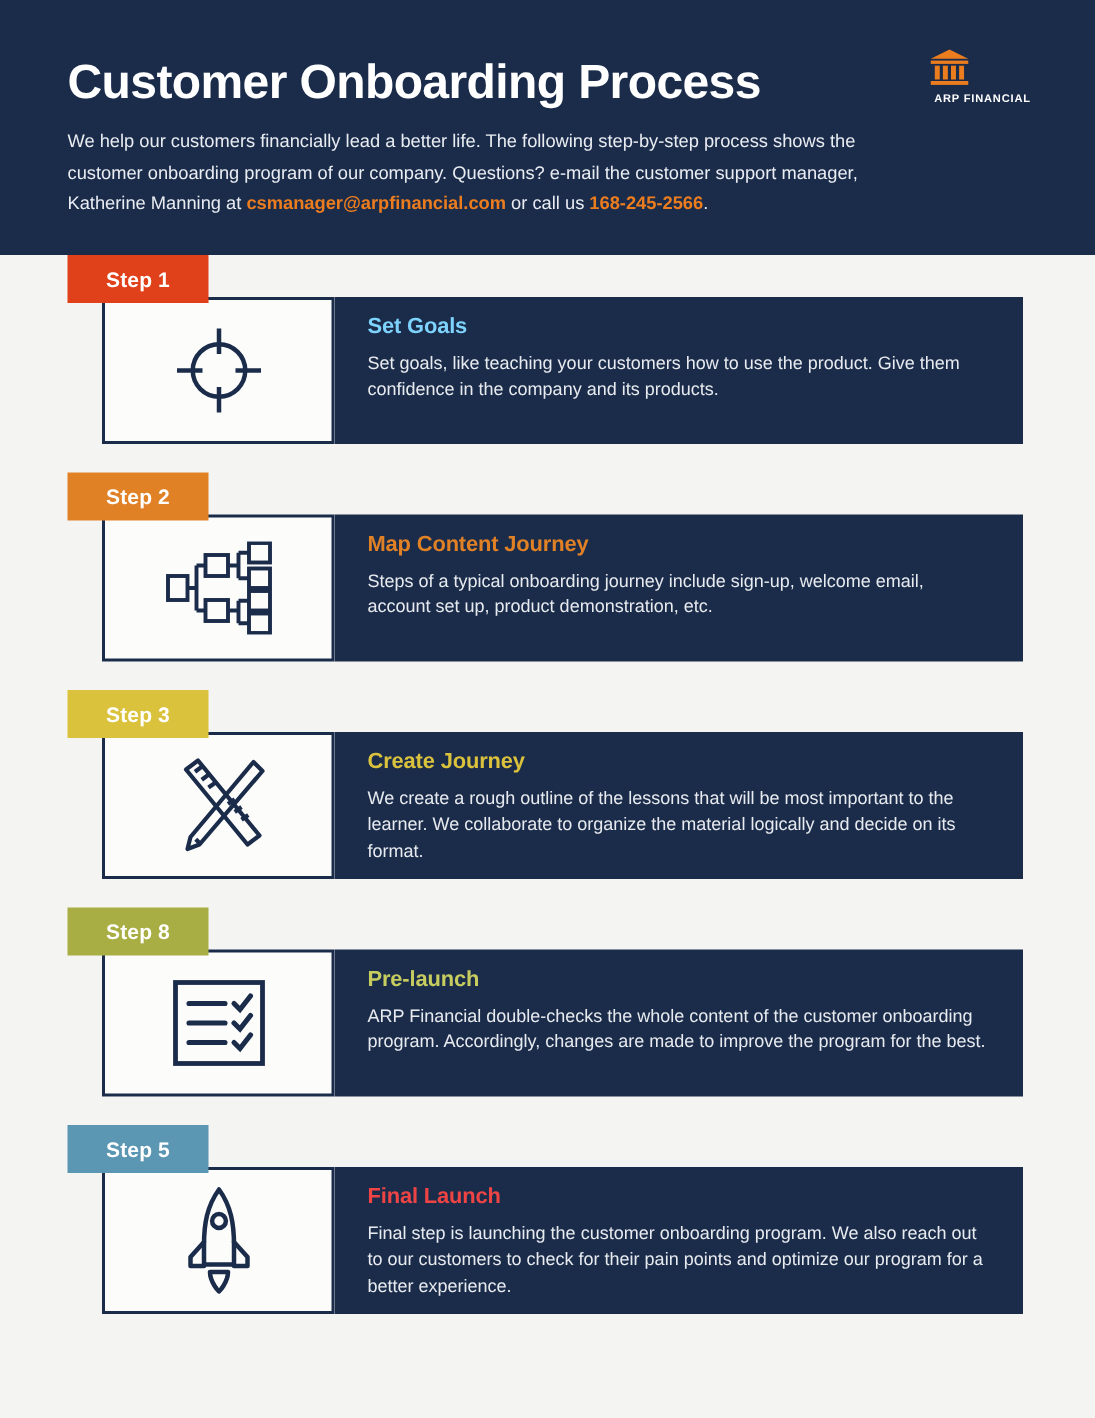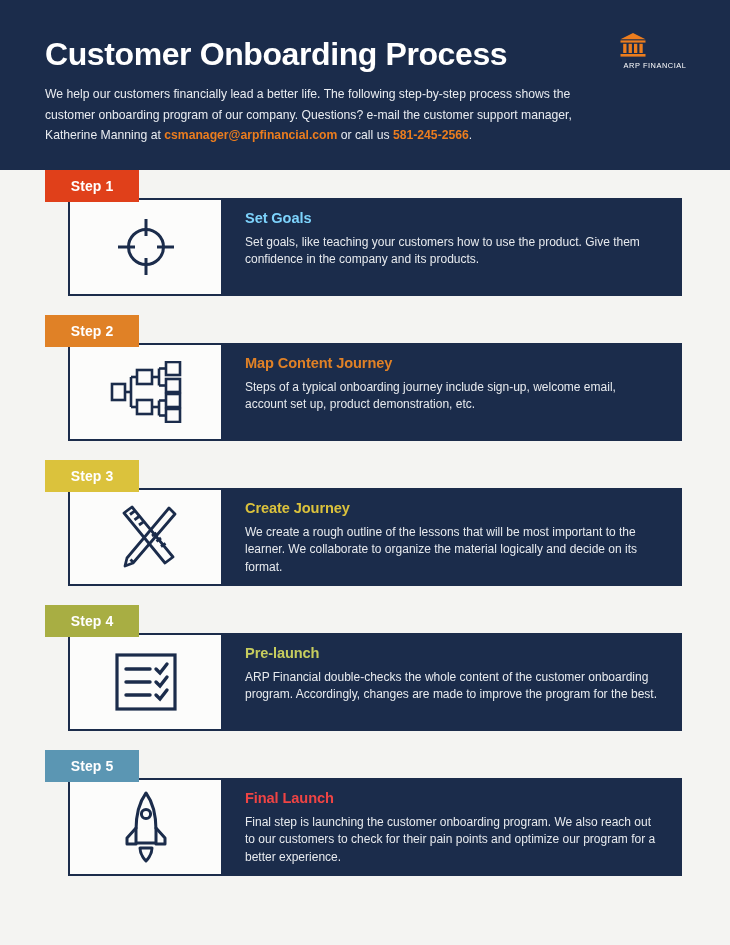--- a/index.html
+++ b/index.html
@@ -25,21 +25,21 @@
     position:absolute; left:45px; top:84px; width:566px;
     font-size:12.2px; line-height:20.5px; color:#e9ecf1;
   }
   .header-sub .hl { color:#ec7d1e; font-weight:bold;margin-top:14px; }
 
   .logo-wrap {
     position:absolute; left:619px; top:32px; width:72px; text-align:center;
   }
   .logo-icon { display:block; margin:0 auto; }
   .logo-text {
-    margin-top:3px; font-size:7.4px; font-weight:normal; color:#ffffff;
+    margin-top:3px; font-size:7.4px; font-weight:bold; color:#ffffff;
     letter-spacing:0.55px;
   }
 
   
   .steps { position:absolute; left:0; top:170px; width:730px; }
 
   .step {
     position:relative;
     height:145px;
   }
@@ -82,21 +82,21 @@
 
   svg { display:block; }
 </style>
 </head>
 <body>
 
 <div class="header">
   <div class="header-title">Customer Onboarding Process</div>
 
   <div class="header-sub">
-    <span>We help our customers financially lead a better life. The following step-by-step process shows the customer onboarding program of our company. Questions? e-mail the customer support manager, Katherine Manning at </span><span class="hl">csmanager@arpfinancial.com</span><span> or call us </span><span class="hl">581-245-2566</span><span>.</span>
+    <span>We help our customers financially lead a better life. The following step-by-step process shows the customer onboarding program of our company. Questions? e-mail the customer support manager, Katherine Manning at </span><span class="hl">csmanager@arpfinancial.com</span><span> or call us </span><span class="hl">168-245-2566</span><span>.</span>
   </div>
 
   <div class="logo-wrap">
     <span class="logo-icon">
       <svg width="28" height="26" viewBox="0 0 28 26">
         <polygon points="14,1 26.5,7.2 1.5,7.2" fill="#ec7d1e"></polygon>
         <rect x="1.5" y="8.4" width="25" height="2.2" fill="#ec7d1e"></rect>
         <rect x="4.2" y="11.8" width="3.3" height="9.2" fill="#ec7d1e"></rect>
         <rect x="9.6" y="11.8" width="3.3" height="9.2" fill="#ec7d1e"></rect>
         <rect x="15" y="11.8" width="3.3" height="9.2" fill="#ec7d1e"></rect>
@@ -191,21 +191,21 @@
         </svg>
       </span>
     </div>
     <div class="panel">
       <div class="panel-title" style="color:#dbc23c">Create Journey</div>
       <div class="panel-body">We create a rough outline of the lessons that will be most important to the learner. We collaborate to organize the material logically and decide on its format.</div>
     </div>
   </div>
 
   <div class="step">
-    <div class="badge" style="background:#a8ae43">Step 4</div>
+    <div class="badge" style="background:#a8ae43">Step 8</div>
     <div class="icon-box">
       <span>
         <svg width="62" height="58" viewBox="0 0 62 58">
           <rect x="2" y="2" width="58" height="54" fill="none" stroke="#1b2c4b" stroke-width="3.2"></rect>
           <g stroke="#1b2c4b" stroke-width="3.4" stroke-linecap="round" fill="none">
             <line x1="11" y1="16" x2="35" y2="16"></line>
             <line x1="11" y1="29" x2="35" y2="29"></line>
             <line x1="11" y1="42" x2="35" y2="42"></line>
             <polyline points="41,16 45,20 52,11"></polyline>
             <polyline points="41,29 45,33 52,24"></polyline>

